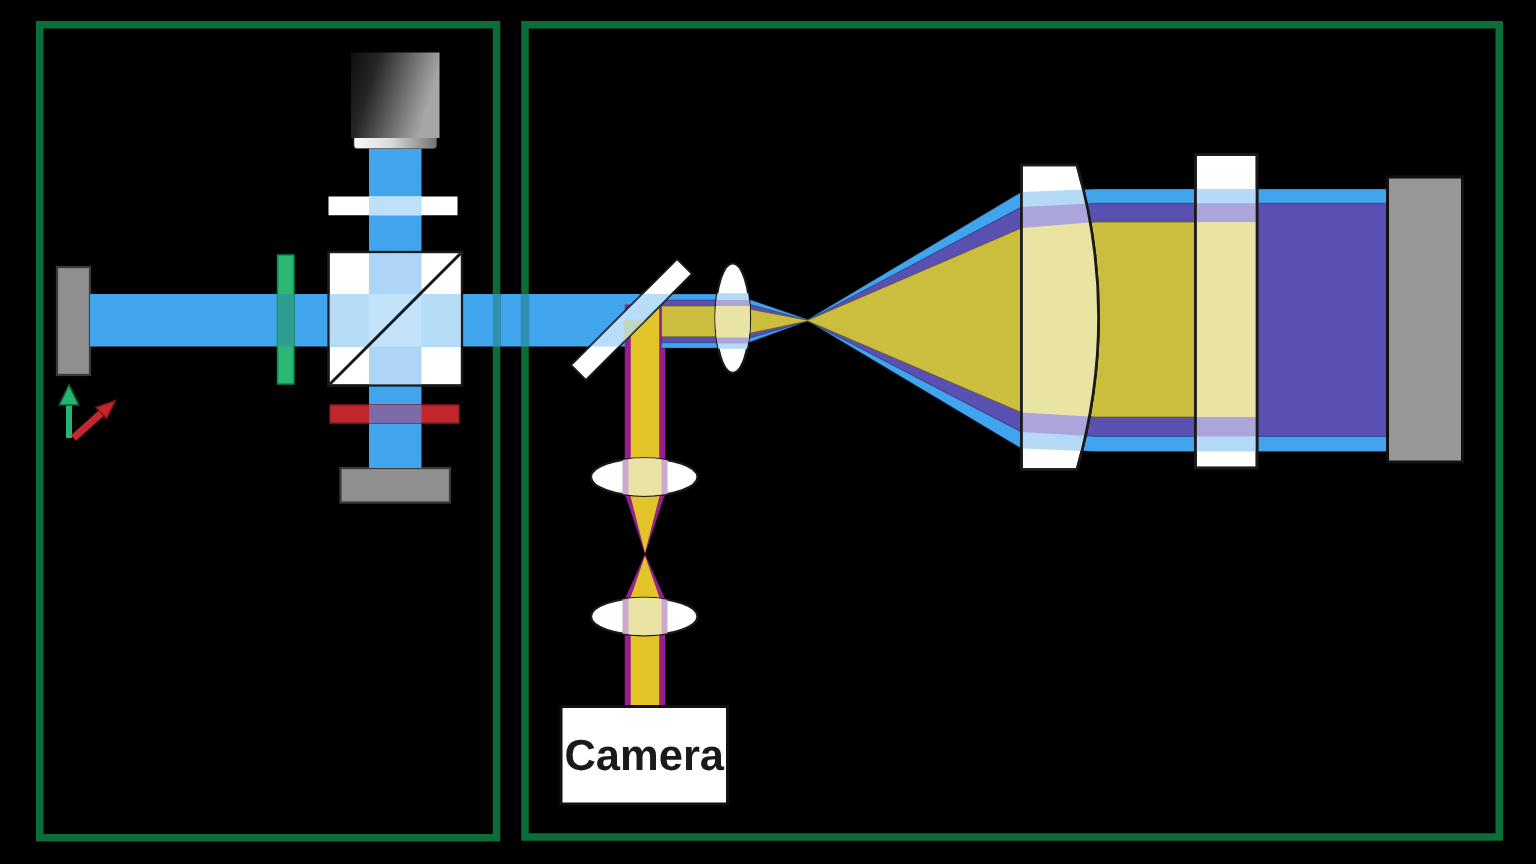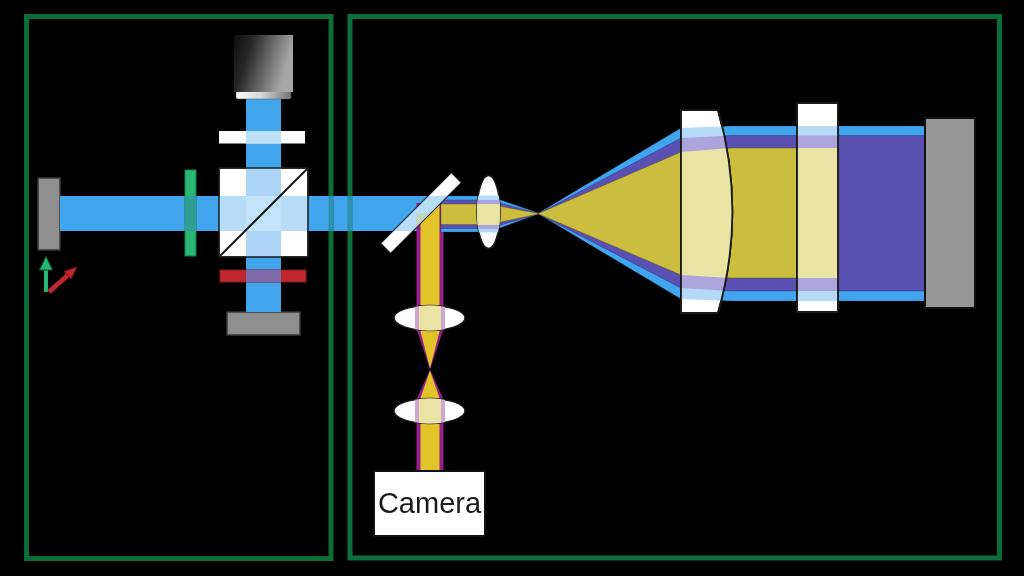--- a/index.html
+++ b/index.html
@@ -1,17 +1,17 @@
 <!DOCTYPE html>
 <html style="--background: #000000; --panel_border: #0C6D38; --beam_blue: #41A5EE; --cube_tint_h: #B7DCF8; --cube_tint_v: #ACD5F7; --cube_tint_cross: #C3E3FA; --tint_blue: #B5DAF8; --tint_purple: #ACA5DB; --tint_yellow: #EAE4A4; --tint_magenta: #CFA6D0; --beam_yellow: #E2C429; --cone_yellow: #CBBE3E; --beam_purple: #5A50B2; --beam_magenta: #93208D; --filter_red: #C1272D; --red_blue_overlap: #7C6BA7; --filter_green: #2BB673; --green_blue_overlap: #2E9E93; --axis_green: #22B573; --axis_red: #C1272D; --mount_gray: #8F8F8F; --block_gray: #979797; --optic_white: #FFFFFF; --outline: #1A1A1A;"><head>
 <meta charset="utf-8">
 <style>
   html,body{margin:0;padding:0;background:#000;}
   .stage{position:relative;width:1024px;height:576px;background:var(--background,#000);overflow:hidden;
-         font-family:"Liberation Sans", sans-serif;}
+         font-family:"Liberation Sans", sans-serif;font-weight:bold;}
   svg{display:block;}
   .camera-label{font-family:"Liberation Sans", sans-serif;font-size:29px;fill:#1a1a1a;}
 </style>
 </head>
 <body>
 
 <div class="stage">
 <svg width="1024" height="576" viewBox="0 0 1024 576">
   <defs>
     <linearGradient id="laserGrad" x1="0" y1="0" x2="1" y2="0.3">

